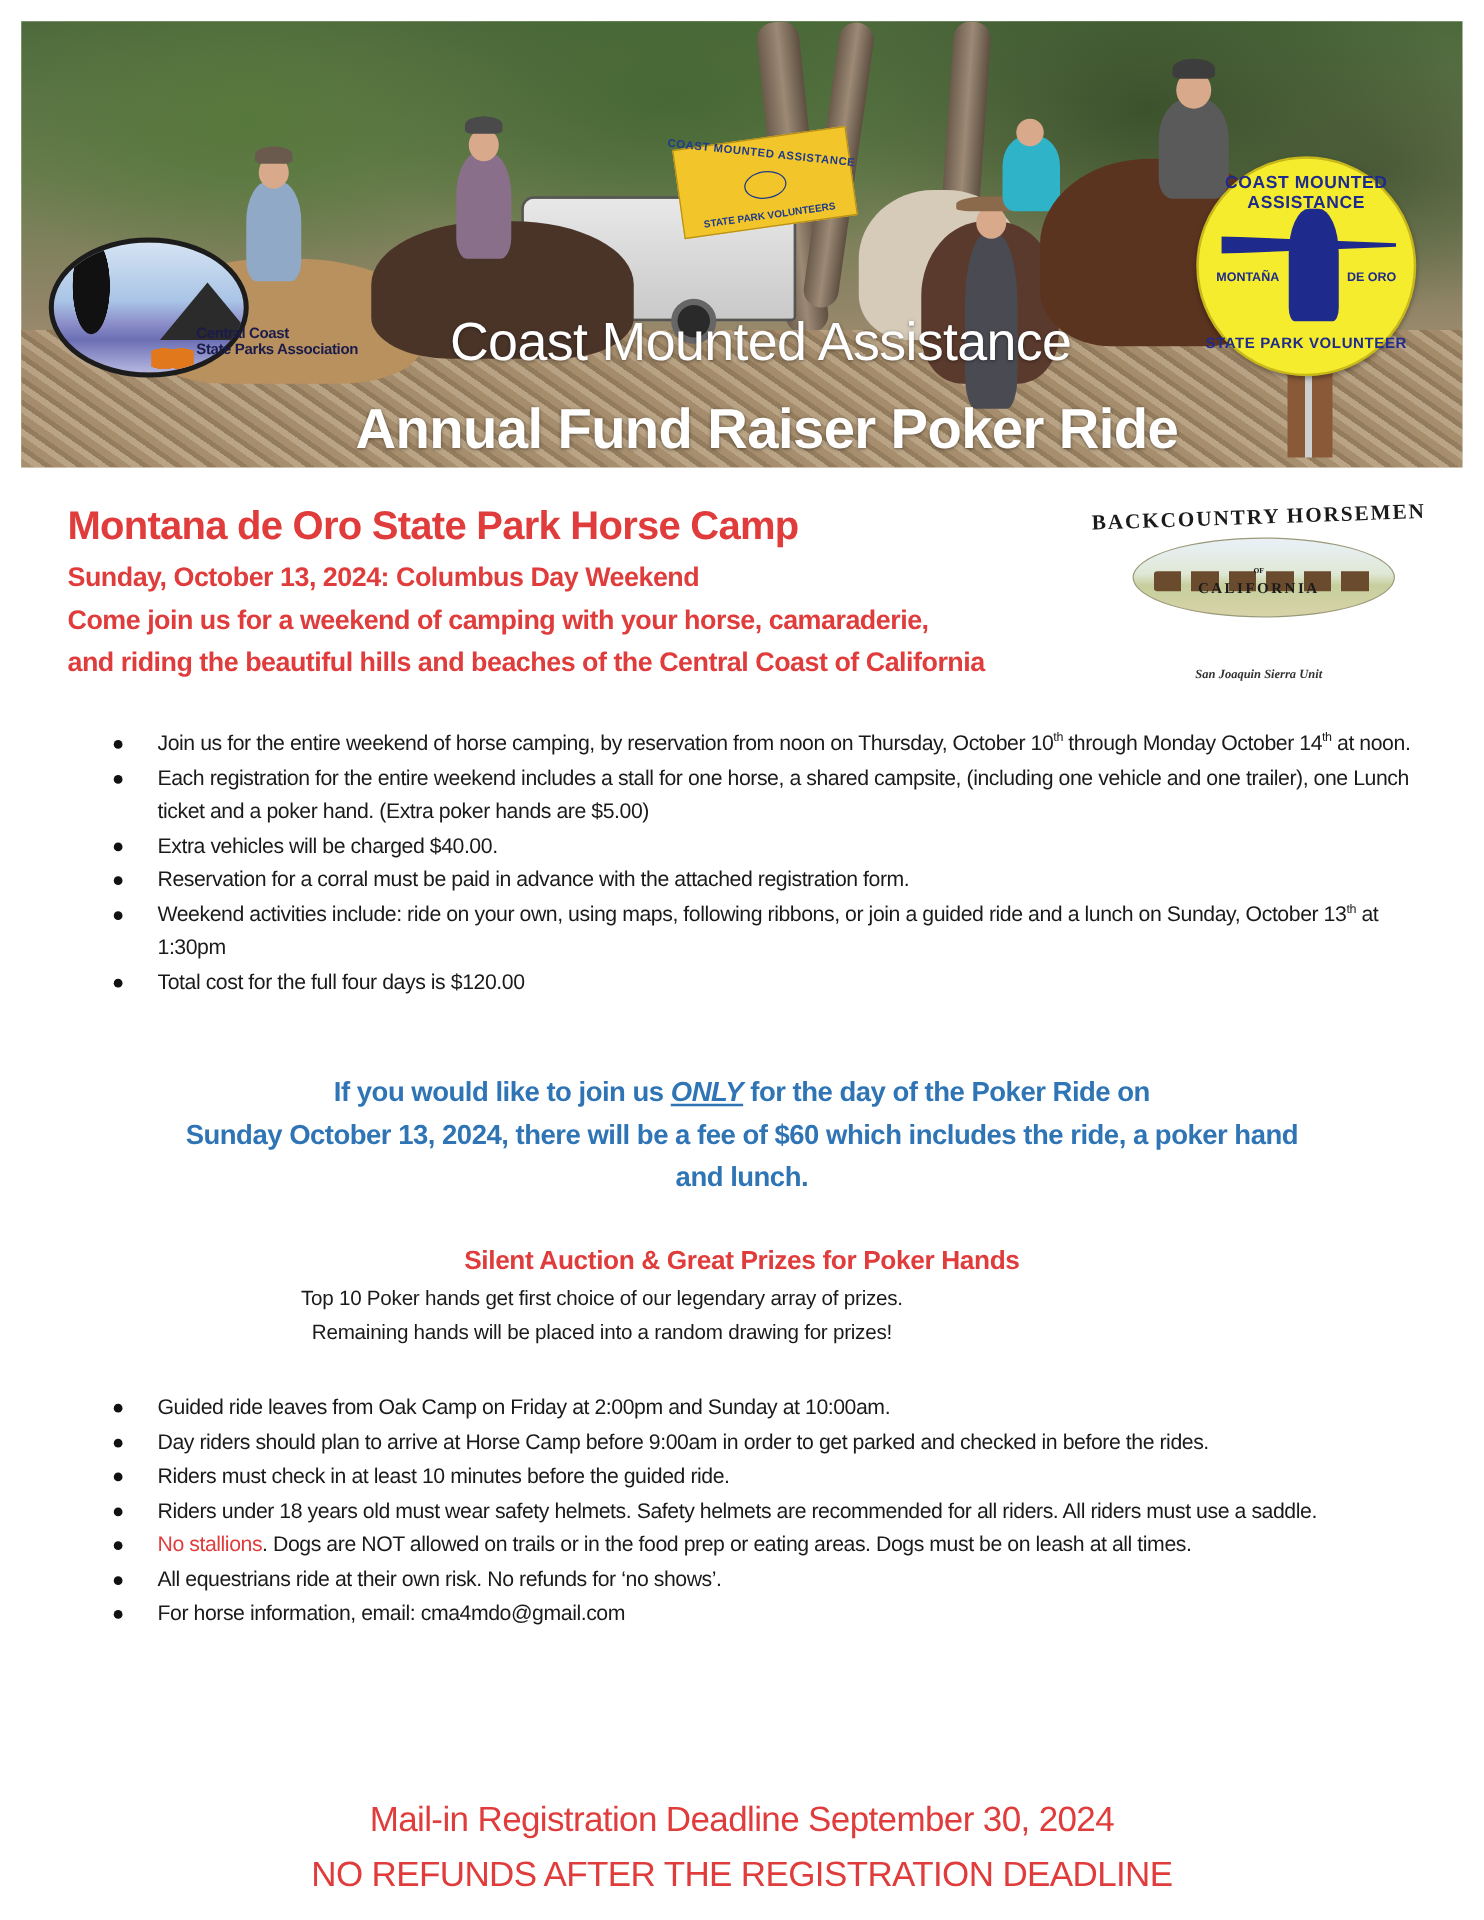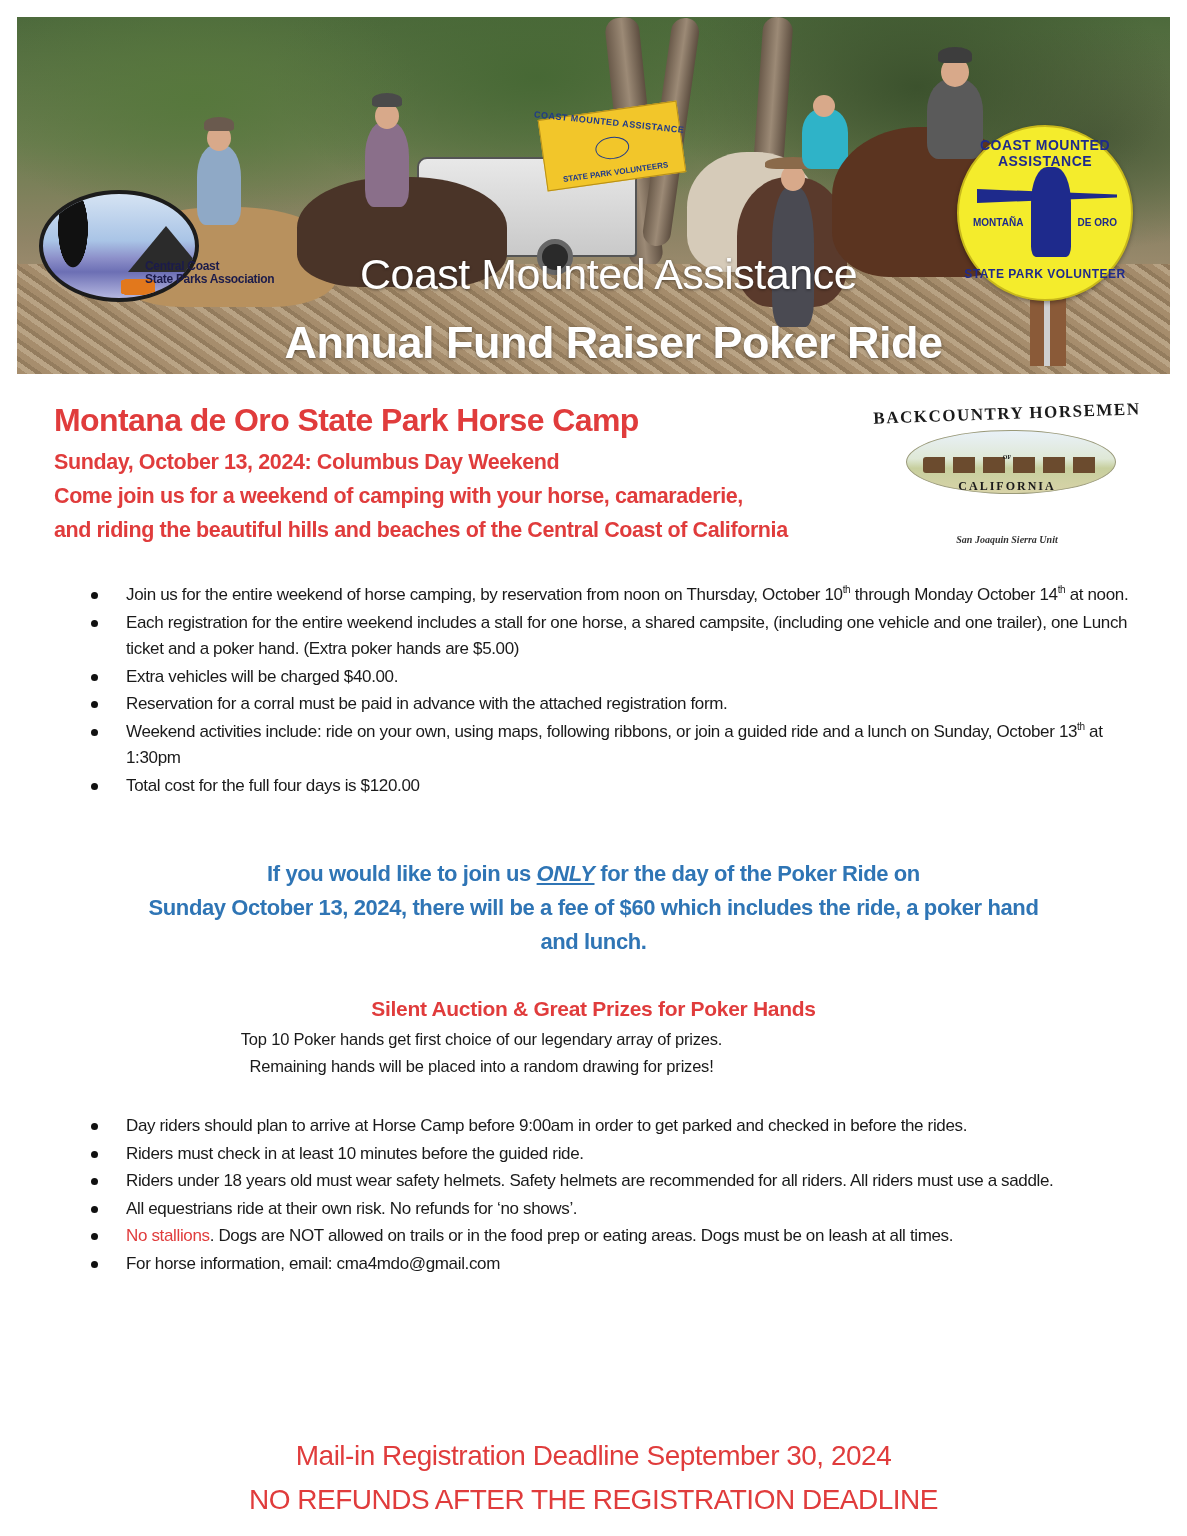--- a/index.html
+++ b/index.html
@@ -42,21 +42,21 @@
   .ccspa-oval { position: absolute; left: 12px; top: 8px; width: 160px; height: 112px; border-radius: 50%;
     border: 4px solid #1c1c1c;
     background: linear-gradient(180deg,#d5e3f3 0%,#a9c4e6 45%,#8c8fc9 62%,#6c6fb4 75%,#b5b7e0 100%); overflow: hidden; }
   .ccspa-mountain { position: absolute; left: 85px; top: 32px; width: 0; height: 0;
     border-left: 38px solid transparent; border-right: 38px solid transparent; border-bottom: 46px solid #2b2b2b; }
   .ccspa-tree { position: absolute; left: 4px; top: 6px; width: 52px; height: 96px;
     background: radial-gradient(ellipse at 50% 30%, #111 0 40%, transparent 41%); }
   .ccspa-butterfly { position: absolute; left: 78px; top: 80px; width: 34px; height: 26px;
     background: radial-gradient(ellipse at 30% 50%, #e2781c 0 45%, transparent 46%),
                 radial-gradient(ellipse at 70% 50%, #e2781c 0 45%, transparent 46%); }
-  .ccspa-text { position: absolute; left: 118px; top: 78px; font: bold 12px "Liberation Sans Narrow","Liberation Sans", sans-serif;
+  .ccspa-text { position: absolute; left: 130px; top: 78px; font: bold 12px "Liberation Sans Narrow","Liberation Sans", sans-serif;
     color: #1b1b4a; line-height: 13px; letter-spacing: -0.3px; }
 
   
   .cma-badge { position: absolute; left: 957px; top: 125px; width: 176px; height: 176px; border-radius: 50%;
     background: #f4ec2c; border: 2px solid #c8b81c; box-shadow: 0 2px 4px rgba(0,0,0,.35); }
   .cma-post { position: absolute; left: 1030px; top: 296px; width: 36px; height: 70px;
     background: linear-gradient(90deg,#8a5a38 0 40%,#cfcfcf 40% 55%,#8a5a38 55%); }
   .cma-arc-top { position: absolute; left: 0; top: 10px; width: 100%; text-align: center;
     font: bold 14px "Liberation Sans", sans-serif; color: #1e2a8c; letter-spacing: .5px; }
   .cma-arc-bottom { position: absolute; left: 0; bottom: 18px; width: 100%; text-align: center;
@@ -79,21 +79,21 @@
 
   
   .bch-logo { position: absolute; left: 872px; top: 400px; width: 270px; height: 110px; }
   .bch-top { position: absolute; left: 0; top: 4px; width: 100%; text-align: center;
     font: bold 17px "Liberation Serif", serif; color: #1b1b1b; letter-spacing: 1.5px; transform: rotate(-2deg); }
   .bch-oval { position: absolute; left: 34px; top: 30px; width: 210px; height: 64px; border-radius: 50%;
     background: linear-gradient(180deg,#e9f1f8 0%,#dfe8d6 45%,#c7cf9e 60%,#d8d3a8 100%); border: 1px solid #9a9a7a; overflow: hidden; }
   .bch-train { position: absolute; left: 16px; top: 26px; width: 176px; height: 16px;
     background: repeating-linear-gradient(90deg,#6b4b2e 0 22px,transparent 22px 30px); border-radius: 3px; }
   .bch-of { position: absolute; left: 0; top: 54px; width: 100%; text-align: center; font: bold 6px "Liberation Serif", serif; color:#1b1b1b; }
-  .bch-ca { position: absolute; left: 0; top: 63px; width: 100%; text-align: center; font: bold 12px "Liberation Serif", serif; color:#1b1b1b; letter-spacing: 2px; margin-top: 16px; }
+  .bch-ca { position: absolute; left: 0; top: 63px; width: 100%; text-align: center; font: bold 12px "Liberation Serif", serif; color:#1b1b1b; letter-spacing: 2px; }
   .bch-unit { position: absolute; left: 0; top: 92px; width: 100%; text-align: center; font: italic bold 10px "Liberation Serif", serif; color:#333;margin-top:42px; }
 
   
   .bullets { position: absolute; left: 85px; width: 1060px; list-style: none; }
   .bullets li { position: relative; padding-left: 41px; font: 17px "Liberation Sans", sans-serif; line-height: 26.5px; color: #1a1a1a; letter-spacing: -0.35px; margin-bottom: 1px; }
   .bullets li::before { content: ""; position: absolute; left: 6px; top: 10px; width: 7px; height: 7px; border-radius: 50%; background: #111; }
   .bullets sup { font-size: 10px; line-height: 0; vertical-align: 7px; }
   .u { }
   .b { font-weight: bold; }
 
@@ -196,22 +196,23 @@
 
 <div class="center-blue" style="top:857px"><span>If you would like to join us </span><em>ONLY</em><span> for the day of the Poker Ride on</span></div>
 <div class="center-blue" style="top:891px">Sunday October 13, 2024, there will be a fee of $60 which includes the ride, a poker hand</div>
 <div class="center-blue" style="top:925px">and lunch.</div>
 
 <div class="auction-title">Silent Auction &amp; Great Prizes for Poker Hands</div>
 <div class="auction-line" style="top:1030px">Top 10 Poker hands get first choice of our legendary array of prizes.</div>
 <div class="auction-line" style="top:1057px">Remaining hands will be placed into a random drawing for prizes!</div>
 
 <ul class="bullets" style="top:1113px">
+  <li>Guided ride leaves from Oak Camp on Friday at 2:00pm and Sunday at 10:00am.</li>
   <li>Day riders should plan to arrive at Horse Camp before 9:00am in order to get parked and checked in before the rides.</li>
   <li>Riders must check in at least 10 minutes before the guided ride.</li>
   <li><span>Riders under 18 years old must wear safety helmets. </span><span class="u">Safety helmets are recommended for all riders</span><span>. All riders must use a saddle.</span></li>
+  <li><span style="color:#e03c3c">No stallions</span><span>. Dogs are NOT allowed on trails or in the food prep or eating areas. Dogs must be on leash at all times.</span></li>
   <li>All equestrians ride at their own risk. No refunds for ‘no shows’.</li>
-  <li><span style="color:#e03c3c">No stallions</span><span>. Dogs are NOT allowed on trails or in the food prep or eating areas. Dogs must be on leash at all times.</span></li>
   <li><span>For horse information, email: </span><span>cma4mdo@gmail.com</span></li>
 </ul>
 
 <div class="deadline" style="top:1440px"><span>Mail-in Registration Deadline </span><span class="u">September 30, 2024</span></div>
 <div class="deadline" style="top:1484px">NO REFUNDS AFTER THE REGISTRATION DEADLINE</div>
 
 </body></html>

